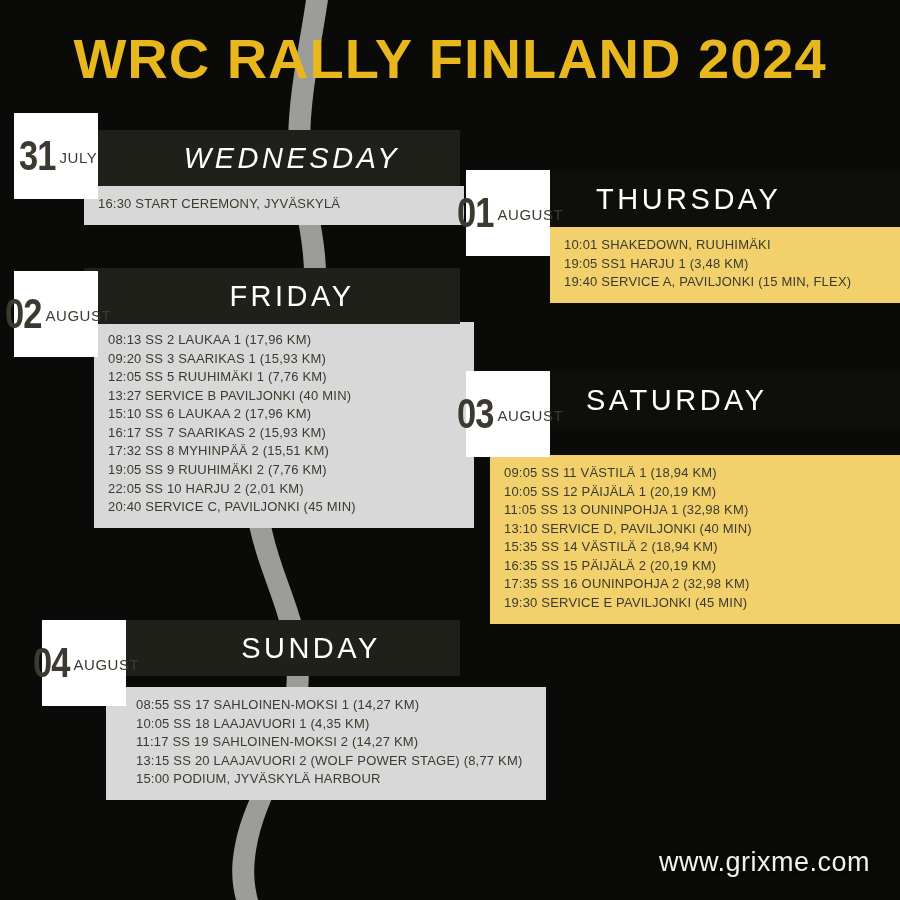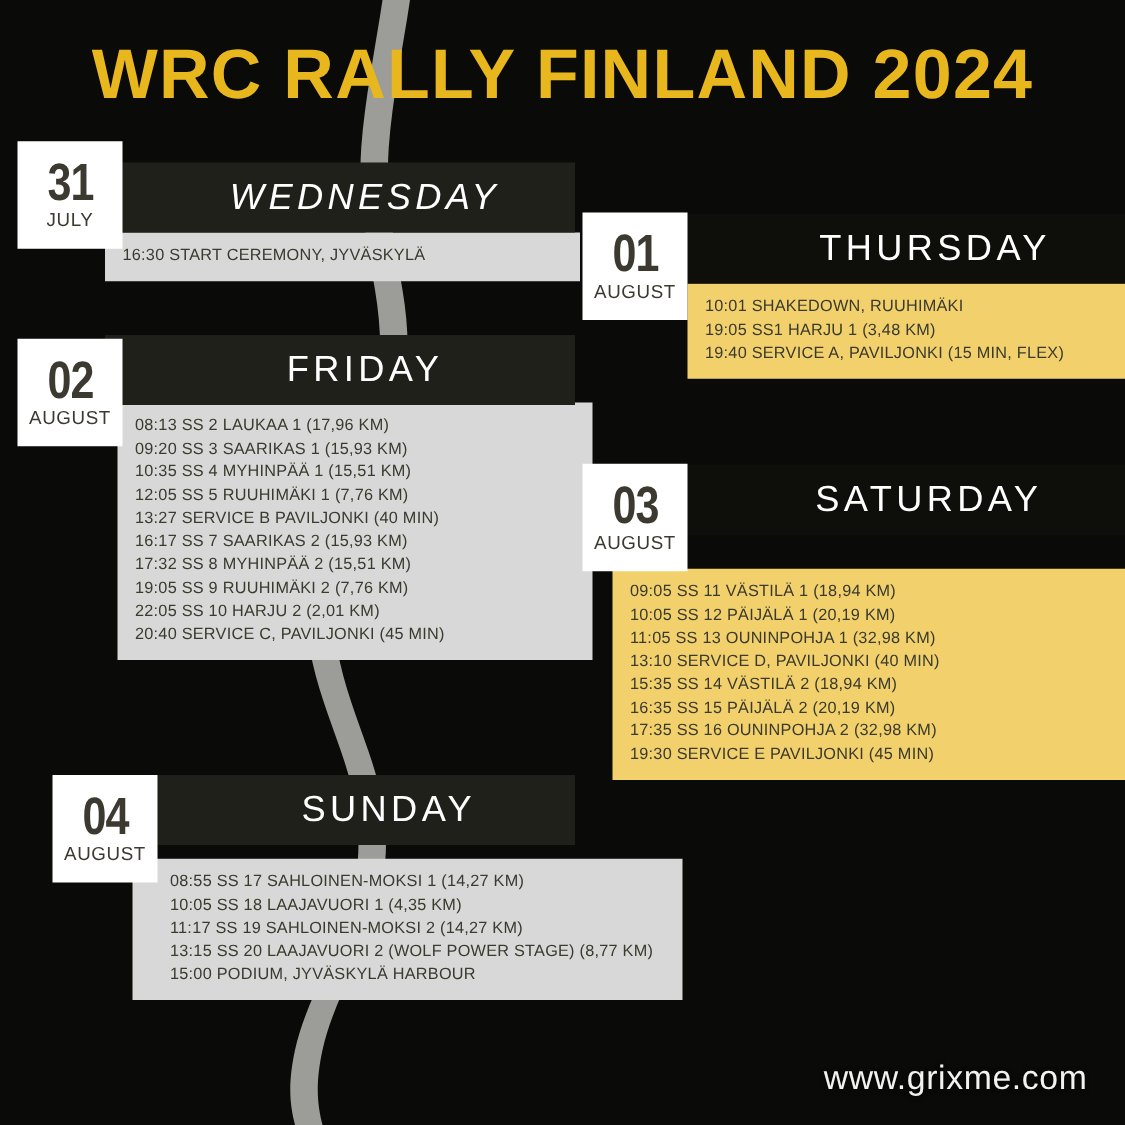--- a/index.html
+++ b/index.html
@@ -96,42 +96,42 @@
     white-space:nowrap;
   }
 
   
   .day { position:absolute; }
 
   .badge {
     position:absolute; z-index:6;
     background:#ffffff;
     width:84px; min-height:86px;
-    display:flex; flex-direction:column;
+    display:flex; flex-direction:row;
     align-items:center; justify-content:center;
     padding:6px 4px 7px;
   }
   .badge-num {
     font-size:42px; font-weight:700; line-height:.94;
     color:#3c3a30; letter-spacing:-1px;
     transform:scaleX(.82); transform-origin:center;
   }
   .badge-month {
     font-size:15px; font-weight:400; letter-spacing:.5px;
     color:#3c3a30; margin-top:3px;
   }
 
   .day-header {
     position:absolute; z-index:4;
     height:56px; display:flex; align-items:center;
     color:#ffffff;
     font-size:29px; font-weight:400; letter-spacing:3.5px;
   }
   .day-header.solid { background:#20201b; }
-  .day-header.tinted { background:rgba(22,24,18,.34);justify-content:center; }
+  .day-header.tinted { background:rgba(22,24,18,.34); }
 
   .entries {
     position:absolute; z-index:3;
     padding:9px 14px 11px 14px;
     color:#3a3a2e;
     font-size:13px; line-height:1.43;
     letter-spacing:.2px;
     font-weight:400;
   }
   .entries.gray { background:#d8d8d8; }
@@ -331,23 +331,23 @@
     <div class="badge" style="left:14px; top:271px;">
       <div class="badge-num">02</div>
       <div class="badge-month">AUGUST</div>
     </div>
     <div class="day-header solid" style="left:84px; top:268px; width:376px; justify-content:center; padding-left:40px;">
       <span>FRIDAY</span>
     </div>
     <div class="entries gray" style="left:94px; top:322px; width:380px;">
       <p>08:13 SS 2 LAUKAA 1 (17,96 KM)</p>
       <p>09:20 SS 3 SAARIKAS 1 (15,93 KM)</p>
-      <p>10:35 SS 4 MYHINPÄÄ 1 (15,51 KM)</p>
       <p>12:05 SS 5 RUUHIMÄKI 1 (7,76 KM)</p>
       <p>13:27 SERVICE B PAVILJONKI (40 MIN)</p>
+      <p>15:10 SS 6 LAUKAA 2 (17,96 KM)</p>
       <p>16:17 SS 7 SAARIKAS 2 (15,93 KM)</p>
       <p>17:32 SS 8 MYHINPÄÄ 2 (15,51 KM)</p>
       <p>19:05 SS 9 RUUHIMÄKI 2 (7,76 KM)</p>
       <p>22:05 SS 10 HARJU 2 (2,01 KM)</p>
       <p>20:40 SERVICE C, PAVILJONKI (45 MIN)</p>
     </div>
   </div>
 
   <div class="day">
     <div class="badge" style="left:466px; top:371px;">

